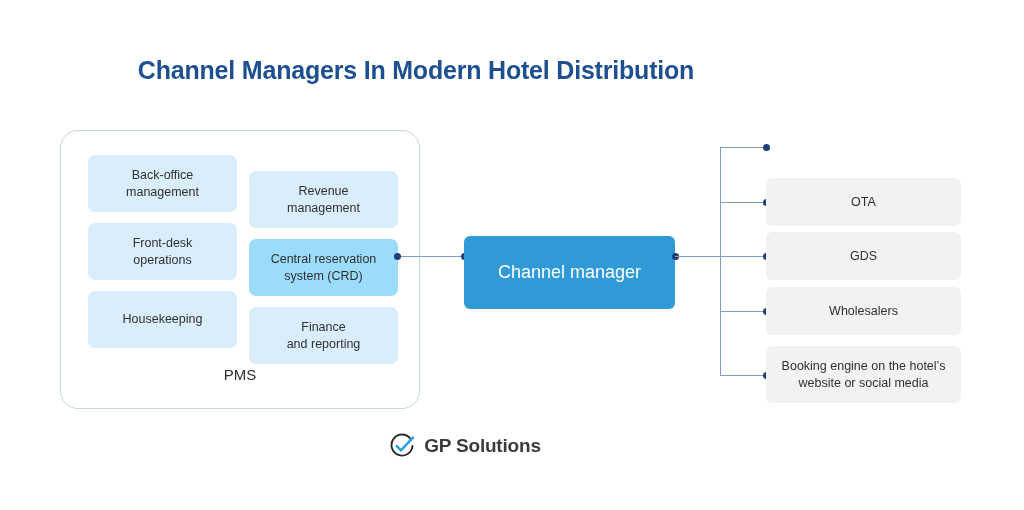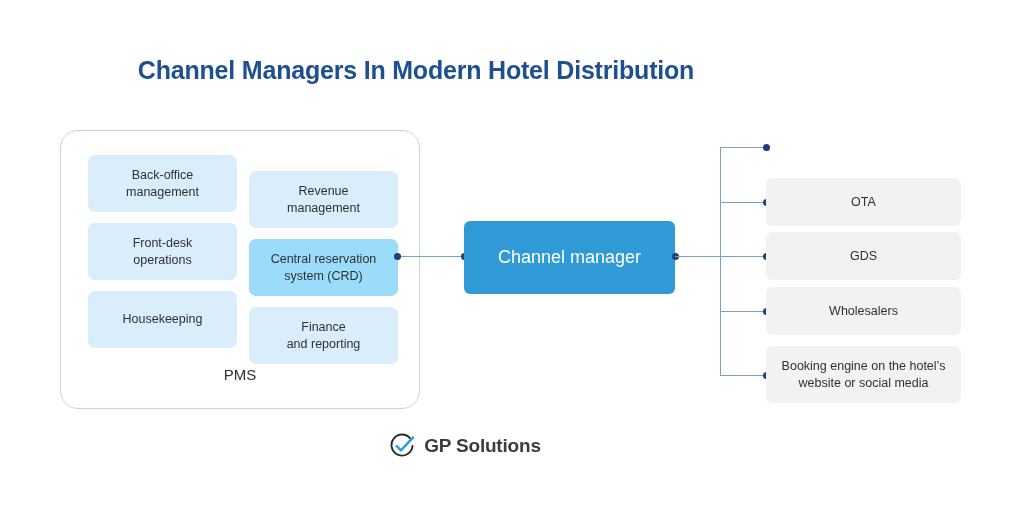--- a/index.html
+++ b/index.html
@@ -88,21 +88,21 @@
     width: 360px;
     text-align: center;
     font-size: 15px;
     color: #2f3033;
   }
 
   
   .cm-box {
     position: absolute;
     left: 464px;
-    top: 221px;
+    top: 236px;
     width: 211px;
     height: 73px;
     border-radius: 6px;
     background: #2f9ad6;
     color: #ffffff;
     font-size: 18px;
     display: flex;
     align-items: center;
     justify-content: center;
     text-align: center;

